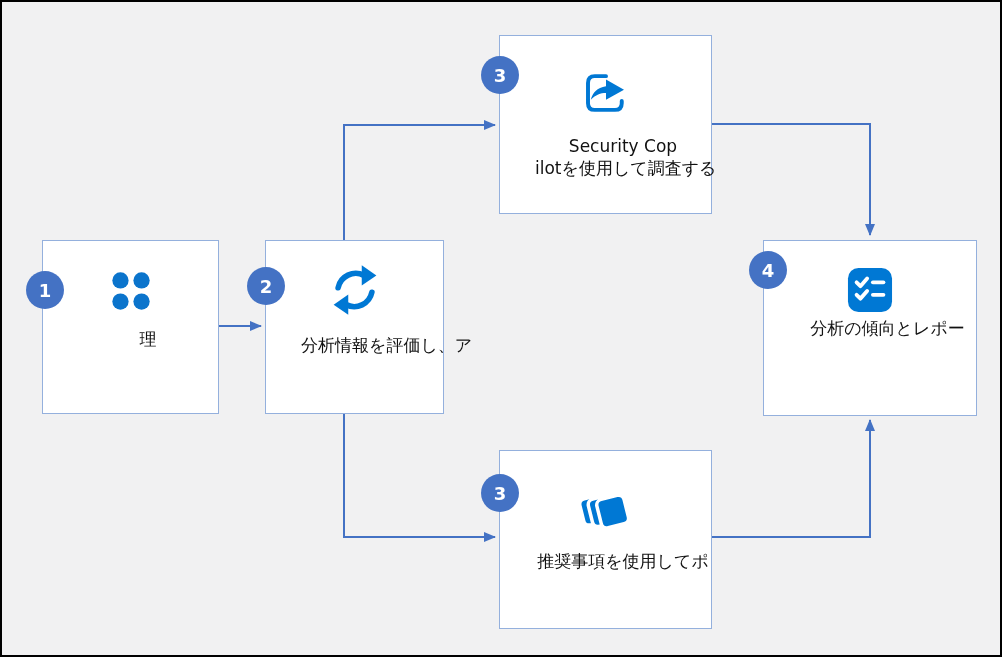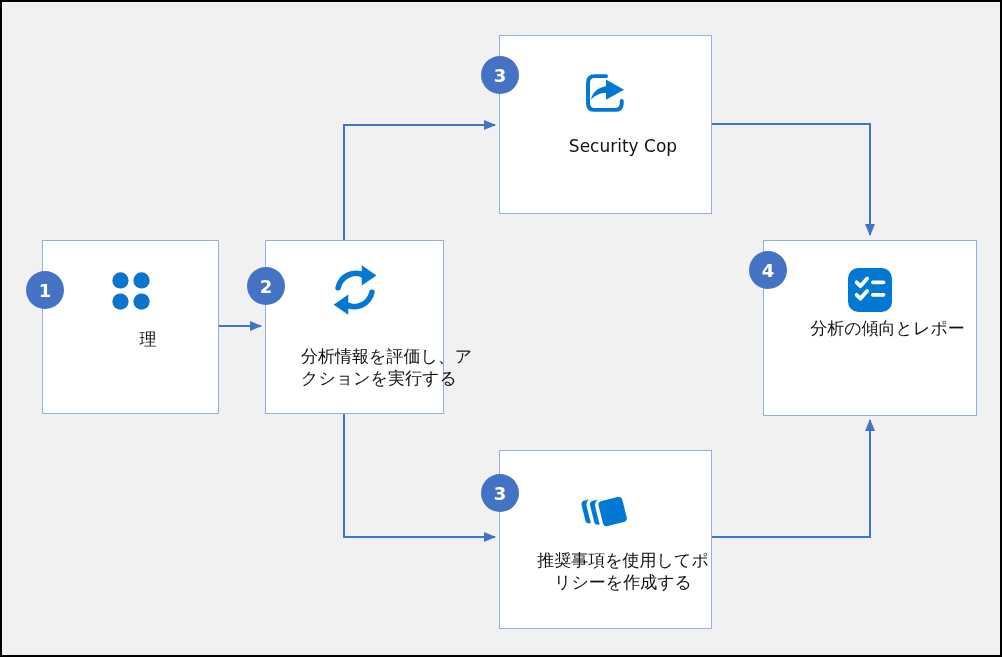--- a/index.html
+++ b/index.html
@@ -20,31 +20,31 @@
   .label span { display:block; white-space:nowrap;margin-left:35px; }
 
   #node1 { left:40px;  top:238px; width:175px; height:172px; }
   #node1 .badge { top:30px; left:-17px; }
   #node1 .icon  { top:27px; }
   #node1 .label { top:87px; }
 
   #node2 { left:263px; top:238px; width:177px; height:172px; }
   #node2 .badge { top:26px; left:-19px; }
   #node2 .icon  { top:22px; }
-  #node2 .label { top:104px; }
+  #node2 .label { top:93px; }
 
   #node3a { left:497px; top:33px; width:211px; height:177px; }
   #node3a .badge { top:20px; left:-19px; }
   #node3a .icon  { top:30px; }
   #node3a .label { top:99px; }
 
   #node3b { left:497px; top:448px; width:211px; height:177px; }
   #node3b .badge { top:23px; left:-19px; }
   #node3b .icon  { top:30px; }
-  #node3b .label { top:99px;font-family:Liberation Serif, serif; }
+  #node3b .label { top:99px; }
 
   #node4 { left:761px; top:238px; width:212px; height:174px; }
   #node4 .badge { top:10px; left:-15px; }
   #node4 .icon  { top:26px; }
   #node4 .label { top:76px; }
 </style>
 </head>
 <body>
 
 <div class="canvas">
@@ -86,47 +86,46 @@
         <path d="M9 22 A 16 16 0 0 1 32 11"></path>
         <path d="M39 26 A 16 16 0 0 1 16 37"></path>
       </g>
       <g fill="#0078d4">
         <path d="M30 2 L43 11 L30 20 Z"></path>
         <path d="M18 46 L5 37 L18 28 Z"></path>
       </g>
     </svg>
     <div class="label">
       <span>分析情報を評価し、ア</span>
-      <span>クションを実行する</span>
     </div>
   </div>
 
   <div id="node3a" class="node">
     <div class="badge">3</div>
     <svg class="icon" width="54" height="54" viewBox="0 0 48 48">
       <path d="M24 9 H14 Q8 9 8 15 V33 Q8 39 14 39 H32 Q38 39 38 33 V31" stroke="#0078d4" stroke-width="3.5" fill="none" stroke-linecap="round"></path>
       <path d="M24 12 V18 C16 19 12 24 10.5 30 C15 25.5 19 24 24 24 V30 L40 21 Z" fill="#0078d4"></path>
     </svg>
     <div class="label">
       <span>Security Cop</span>
+      <span>ilotを使用して調査する</span>
     </div>
   </div>
 
   <div id="node3b" class="node">
     <div class="badge">3</div>
     <svg class="icon" width="56" height="56" viewBox="0 0 48 48">
       <g transform="rotate(-14 24 24)">
         <rect x="3" y="11" width="22" height="23" rx="5" fill="#0078d4" stroke="#fff" stroke-width="3"></rect>
         <rect x="10" y="13" width="23" height="24" rx="5" fill="#0078d4" stroke="#fff" stroke-width="3"></rect>
         <rect x="17" y="15" width="24" height="25" rx="5" fill="#0078d4" stroke="#fff" stroke-width="3"></rect>
       </g>
     </svg>
     <div class="label">
       <span>推奨事項を使用してポ</span>
-      <span>リシーを作成する</span>
     </div>
   </div>
 
   <div id="node4" class="node">
     <div class="badge">4</div>
     <svg class="icon" width="46" height="46" viewBox="0 0 48 48">
       <rect x="1" y="1" width="46" height="46" rx="11" fill="#0078d4"></rect>
       <g stroke="#fff" stroke-width="4" fill="none" stroke-linecap="round" stroke-linejoin="round">
         <path d="M10 16 L14 20 L21 12"></path>
         <path d="M27 16 L38 16"></path>

